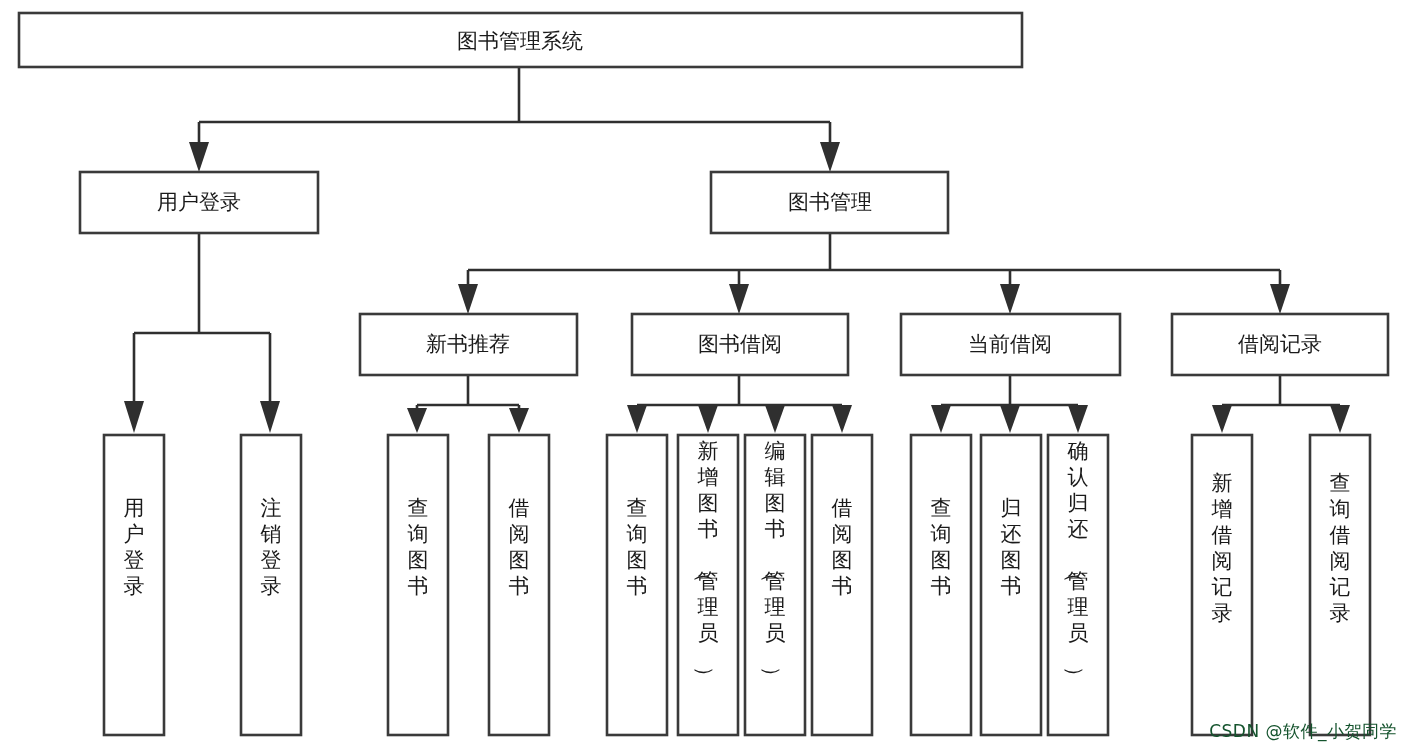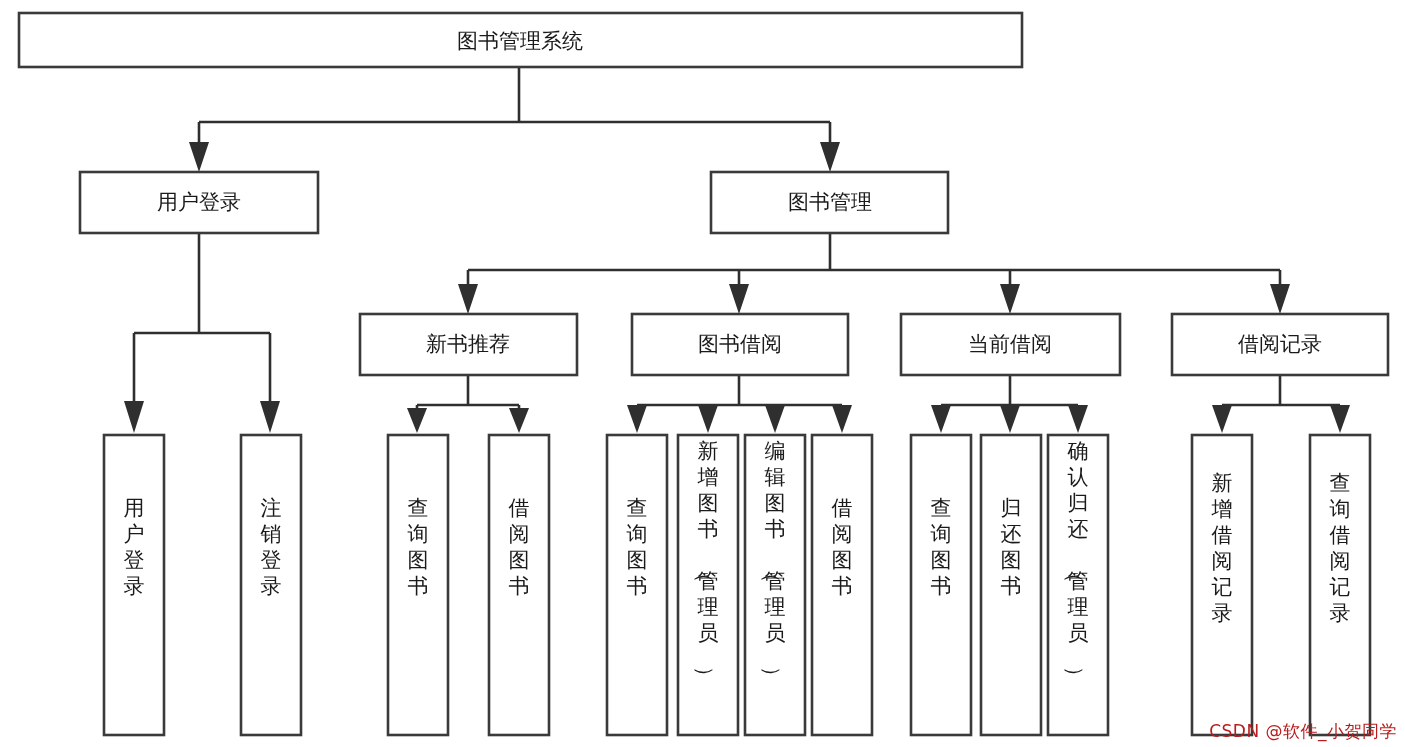--- a/index.html
+++ b/index.html
@@ -51,21 +51,21 @@
     font-size: 21px;
     fill: #1a1a1a;
     text-anchor: middle;
   }
   .watermark-text {
     position: absolute;
     right: 8px;
     bottom: 4px;
     font-family: "DejaVu Sans", "Liberation Sans", sans-serif;
     font-size: 17px;
-    color: #b91c1c;
+    color: #14532d;
     white-space: nowrap;
     letter-spacing: 0.5px;
     user-select: none;
   }
 </style>
 </head>
 <body>
 
 <div id="diagram-root">
 

